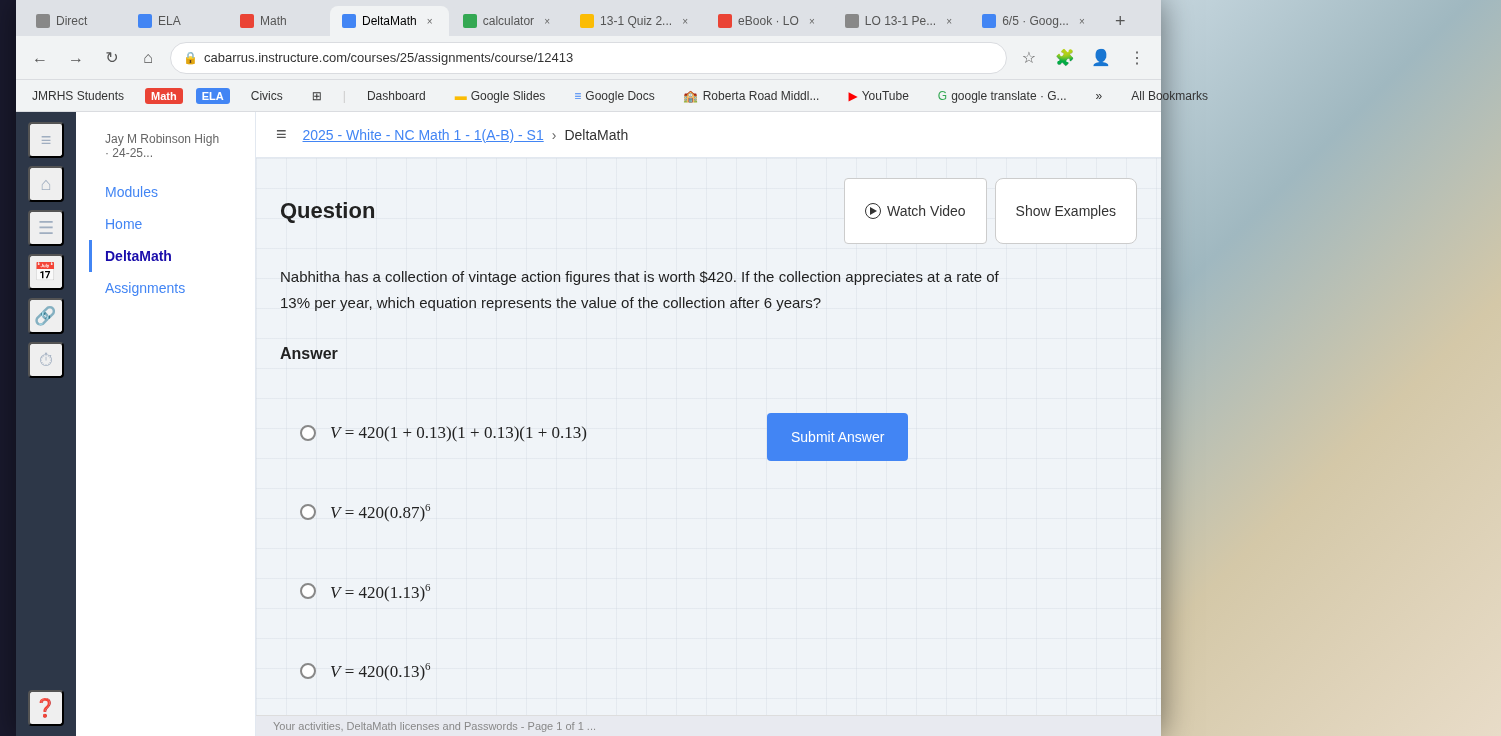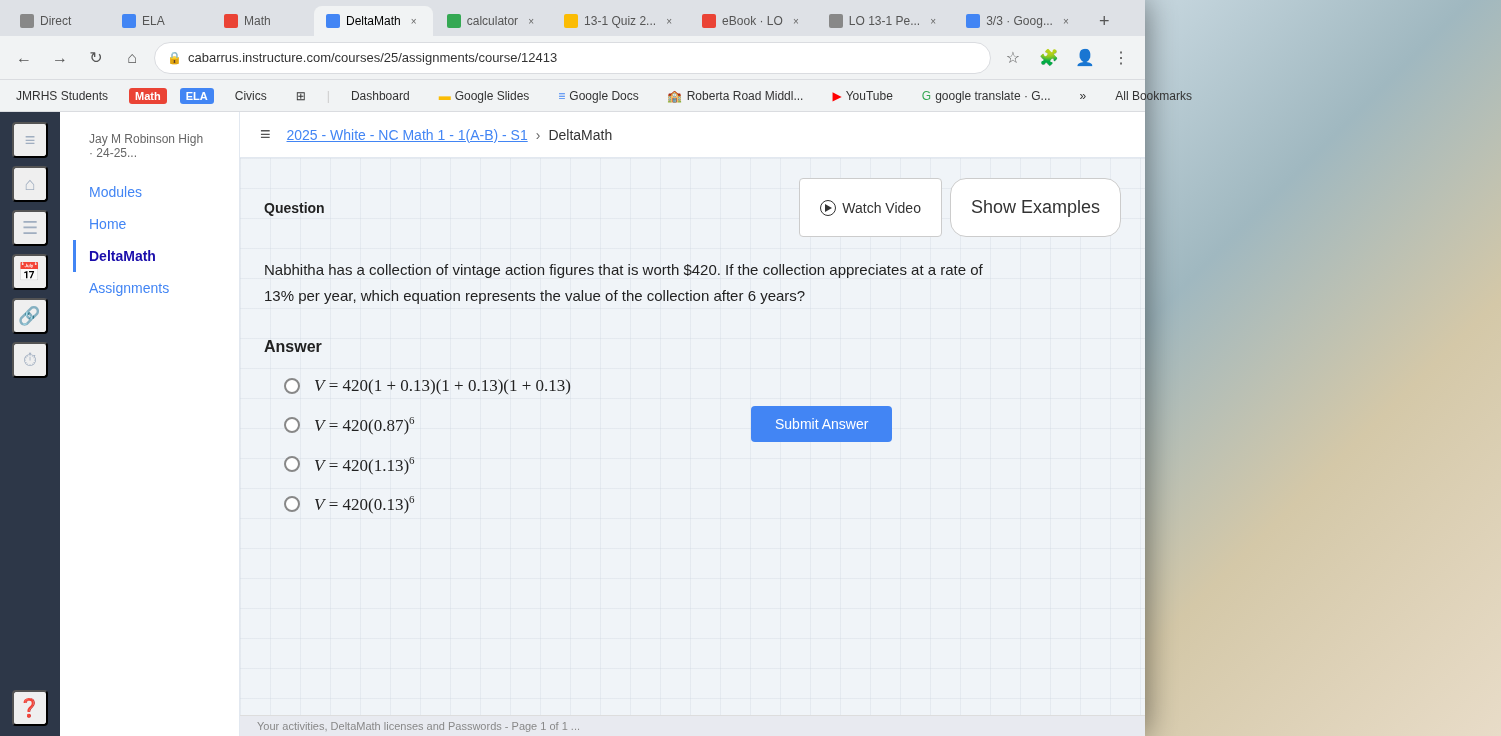--- a/index.html
+++ b/index.html
@@ -241,46 +241,46 @@
       overflow-y: auto;
     }
 
     .question-header {
       display: flex;
       justify-content: space-between;
       align-items: center;
       margin-bottom: 20px;
     }
     .question-title {
-      font-size: 14px;
+      font-size: 22px;
       font-weight: 700;
       color: #222;
     }
     .header-buttons {
       display: flex;
       gap: 8px;
     }
     .btn-watch-video {
       padding: 8px 20px;
       border: 1px solid #ccc;
       border-radius: 4px;
       background: #fff;
       font-size: 14px;
       cursor: pointer;
       display: flex;
       align-items: center;
       gap: 6px;
       color: #333;
     }
     .btn-show-examples {
-      padding: 18px 20px;
+      padding: 24px 20px;
       border: 1px solid #ccc;
-      border-radius: 16px;
+      border-radius: 8px;
       background: #fff;
-      font-size: 18px;
+      font-size: 14px;
       cursor: pointer;
       color: #333;
     }
 
     .play-icon {
       width: 16px;
       height: 16px;
       border-radius: 50%;
       border: 1px solid #333;
       display: flex;
@@ -317,36 +317,37 @@
       flex-direction: column;
       gap: 18px;
       margin-left: 20px;
     }
     .answer-choice {
       display: flex;
       align-items: center;
       gap: 14px;
       font-size: 16px;
       cursor: pointer;
+      margin-top: 40px;
     }
     .radio-circle {
       width: 16px;
       height: 16px;
       border-radius: 50%;
       border: 2px solid #888;
       flex-shrink: 0;
       background: #fff;
     }
     .math-text {
       font-family: 'Times New Roman', Times, serif;
       font-size: 17px;
       color: #222;
     }
     .btn-submit {
-      padding: 10px 24px;
+      padding: 16px 24px;
       background: #4285f4;
       color: #fff;
       border: none;
       border-radius: 4px;
       font-size: 14px;
       cursor: pointer;
       font-weight: 500;
     }
 
     
@@ -371,21 +372,21 @@
       font-size: 11px;
       color: #888;
       border-top: 1px solid #ddd;
     }
   </style>
 </head>
 <body>
 
 <div class="real-world-bg"></div>
 
-<div class="browser-window" style="left:0; width:1145px; z-index:1;">
+<div class="browser-window" style="left:16px; width:1145px; z-index:1;">
 
   <div class="tab-bar">
     <div class="tab">
       <div class="tab-favicon" style="background:#888;"></div>
       <span>Direct</span>
     </div>
     <div class="tab">
       <div class="tab-favicon" style="background:#4285f4;"></div>
       <span>ELA</span>
     </div>
@@ -413,21 +414,21 @@
       <span>eBook · LO</span>
       <div class="tab-close">×</div>
     </div>
     <div class="tab">
       <div class="tab-favicon" style="background:#888;"></div>
       <span>LO 13-1 Pe...</span>
       <div class="tab-close">×</div>
     </div>
     <div class="tab">
       <div class="tab-favicon" style="background:#4285f4;"></div>
-      <span>3/3 · Goog...</span>
+      <span>6/5 · Goog...</span>
       <div class="tab-close">×</div>
     </div>
     <button class="tab" style="min-width:30px; background:transparent; border:none; font-size:18px; cursor:pointer;">+</button>
   </div>
 
   <div class="toolbar">
     <button class="toolbar-btn">←</button>
     <button class="toolbar-btn">→</button>
     <button class="toolbar-btn">↻</button>
     <button class="toolbar-btn">⌂</button>

